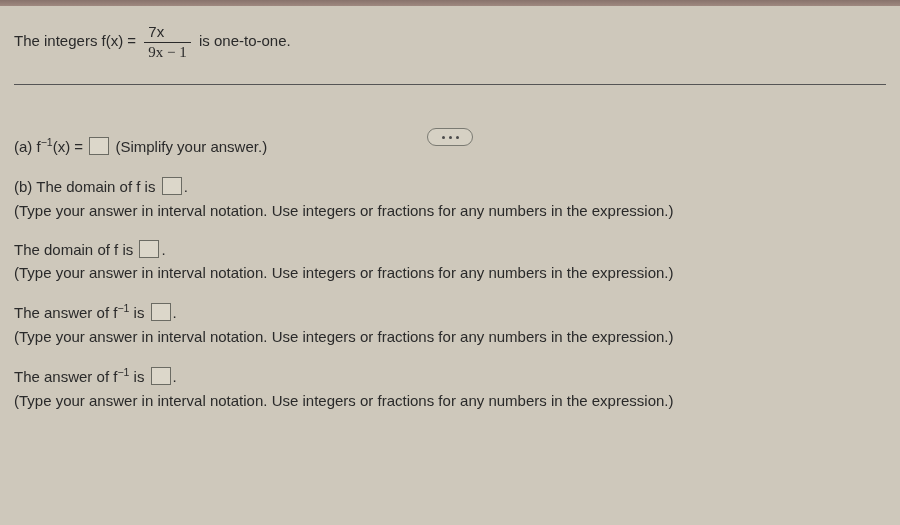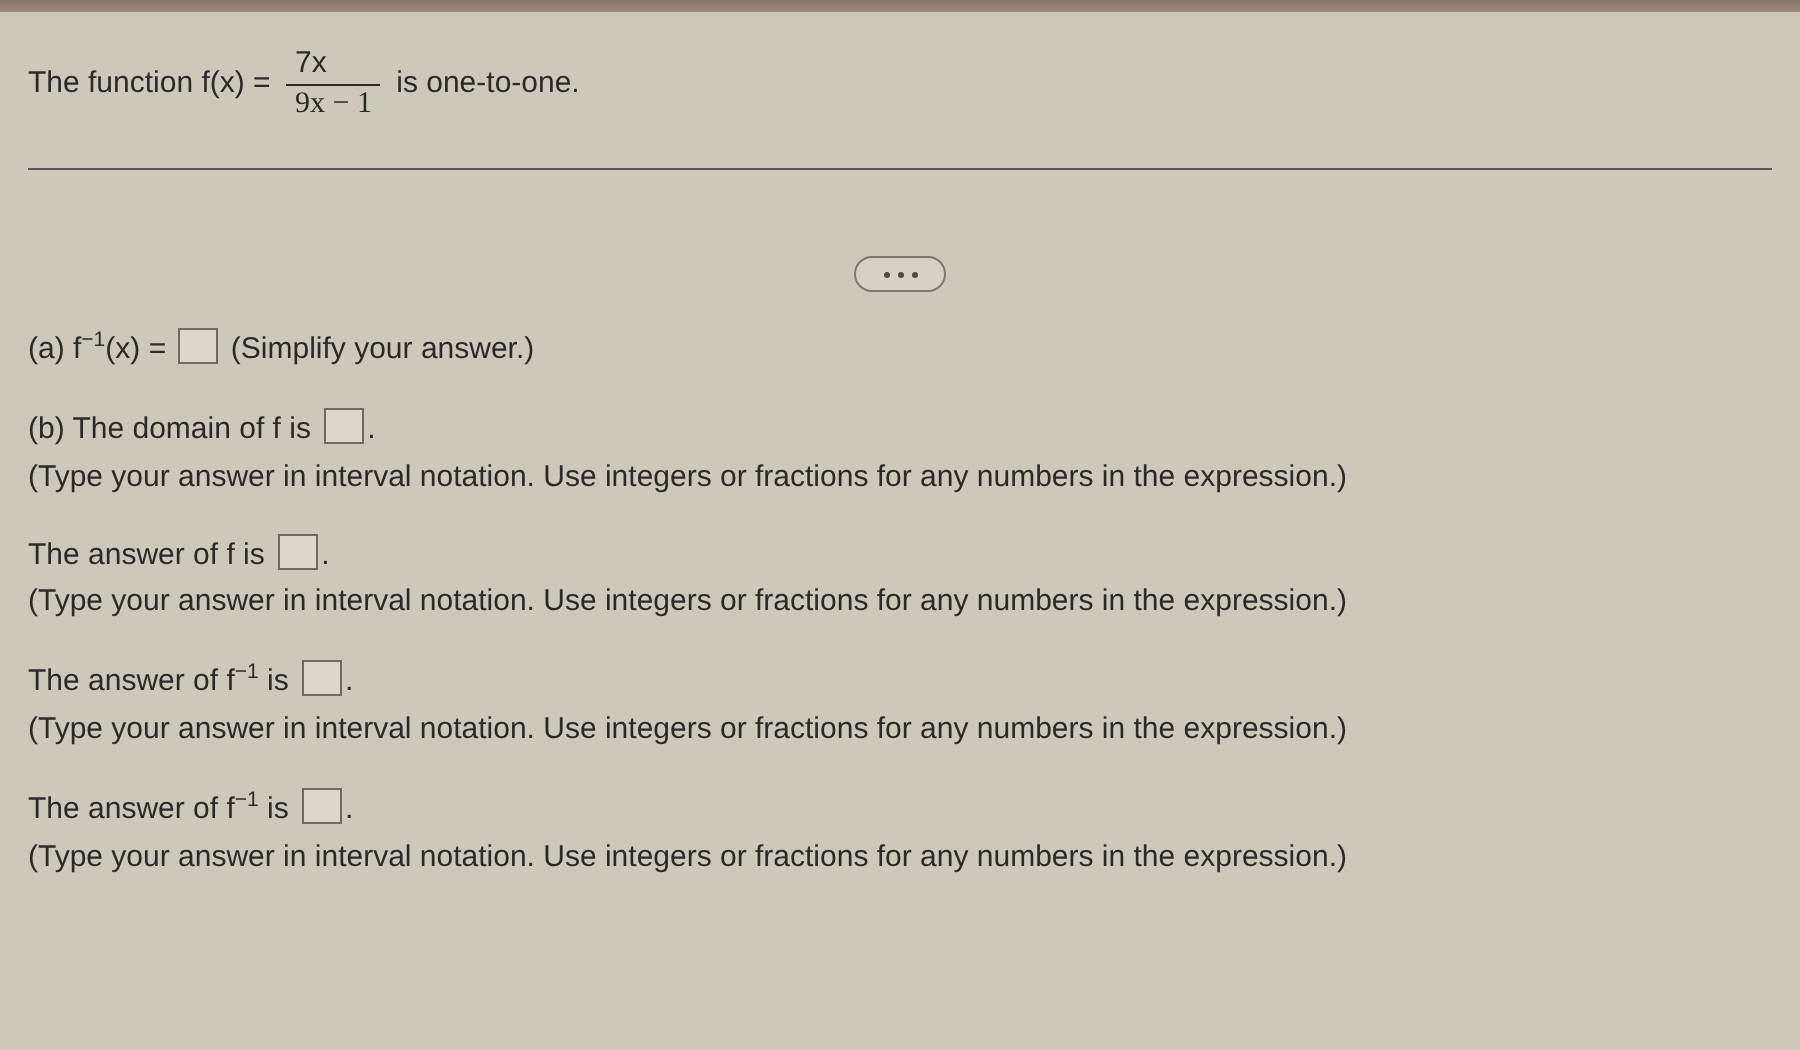--- a/index.html
+++ b/index.html
@@ -54,40 +54,40 @@
     display: flex;
     align-items: center;
     justify-content: center;
   }
   .ellipsis-pill .dot {
     width: 3px; height: 3px;
     border-radius: 50%;
     background: #4a4a4a;
     margin: 0 2px;
   }
-  .answers { margin-top: 78px; }
+  .answers { margin-top: 50px; }
   .ans-line { margin-top: 18px; line-height: 1.45; }
   .hint { margin-top: 2px; line-height: 1.4; }
   .ans-box {
     display: inline-block;
     width: 20px; height: 18px;
     border: 1px solid #6b6b63;
     background: #dcd7ca;
     vertical-align: -3px;
     margin: 0 2px;
   }
 </style>
 </head>
 <body>
 
 <div class="page">
   <div class="top-edge"></div>
 
   <div class="prob-statement">
-    <span>The function f(x) =</span>
+    <span>The integers f(x) =</span>
     <span class="frac">
       <span class="num">7x</span>
       <span class="den">9x − 1</span>
     </span>
     <span>is one-to-one.</span>
   </div>
 
 
   <hr class="hr-line">
 
@@ -105,21 +105,21 @@
       <span>(Simplify your answer.)</span>
     </div>
 
     <div class="ans-line">
       <span>(b) The domain of f is</span>
       <span class="ans-box"></span><span>.</span>
     </div>
     <div class="hint">(Type your answer in interval notation. Use integers or fractions for any numbers in the expression.)</div>
 
     <div class="ans-line">
-      <span>The answer of f is</span>
+      <span>The domain of f is</span>
       <span class="ans-box"></span><span>.</span>
     </div>
     <div class="hint">(Type your answer in interval notation. Use integers or fractions for any numbers in the expression.)</div>
 
     <div class="ans-line">
       <span>The answer of f</span><span class="sup">−1</span><span> is</span>
       <span class="ans-box"></span><span>.</span>
     </div>
     <div class="hint">(Type your answer in interval notation. Use integers or fractions for any numbers in the expression.)</div>
 

